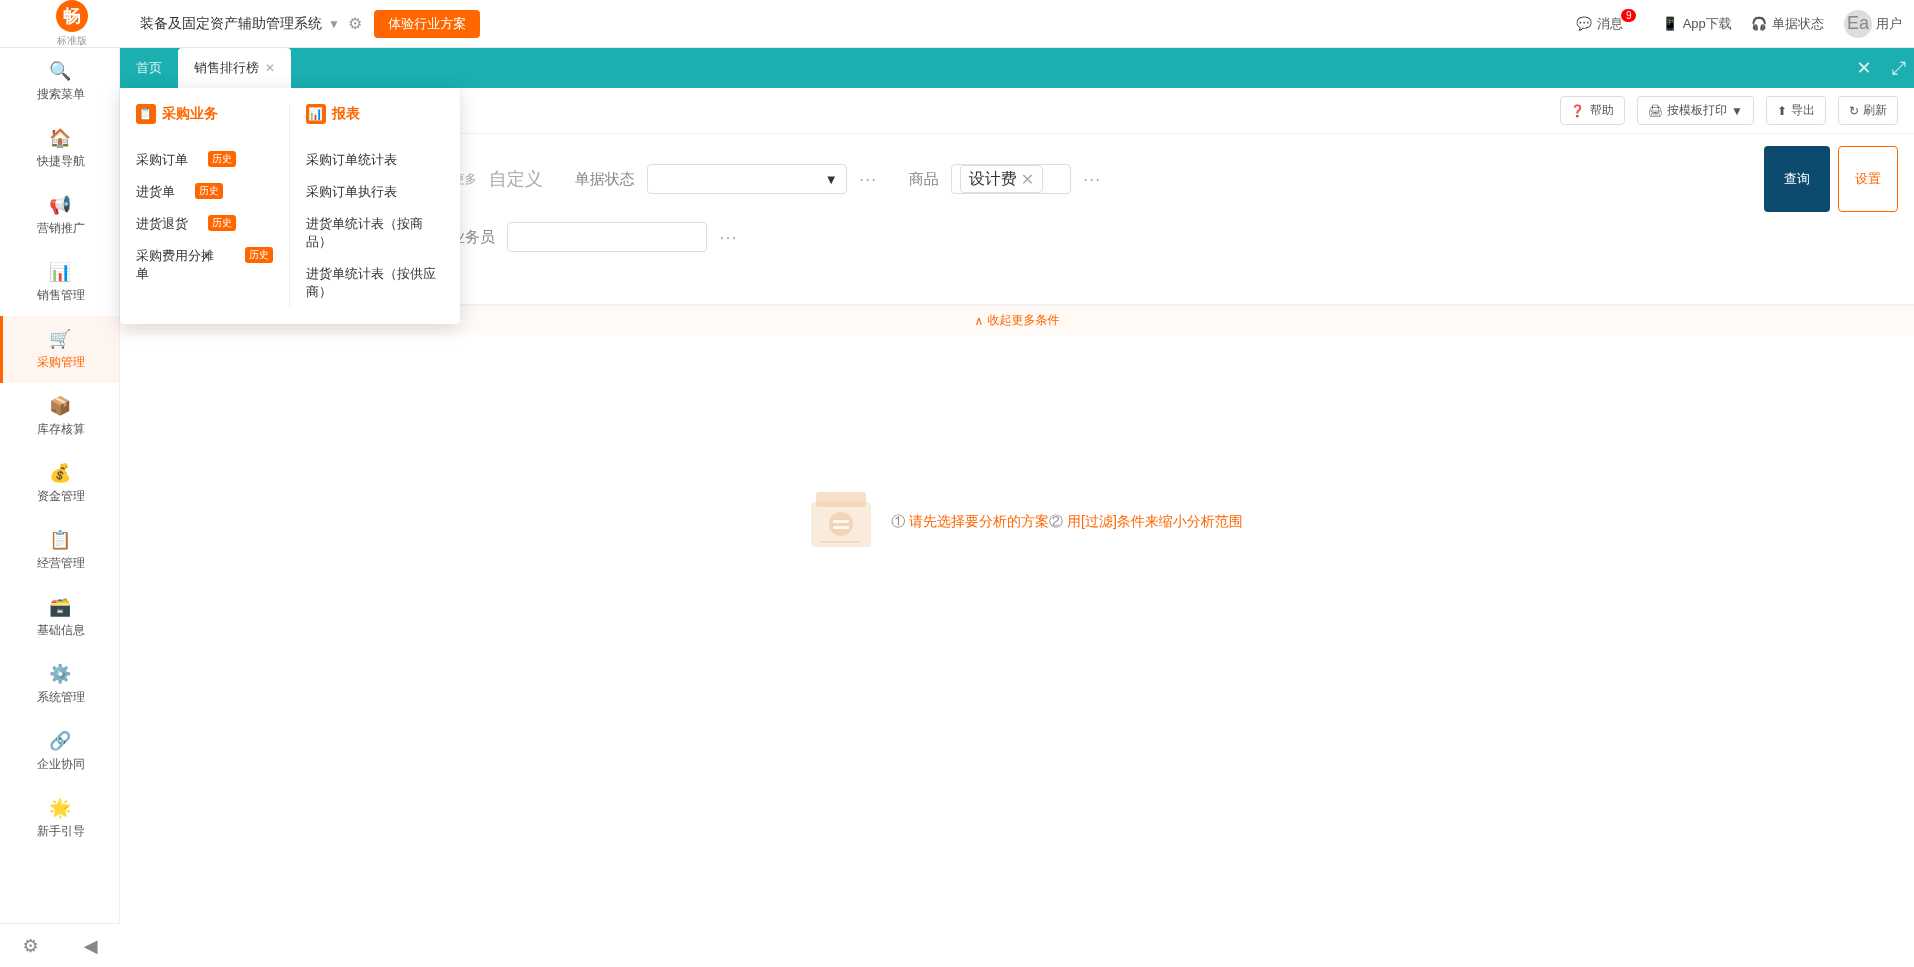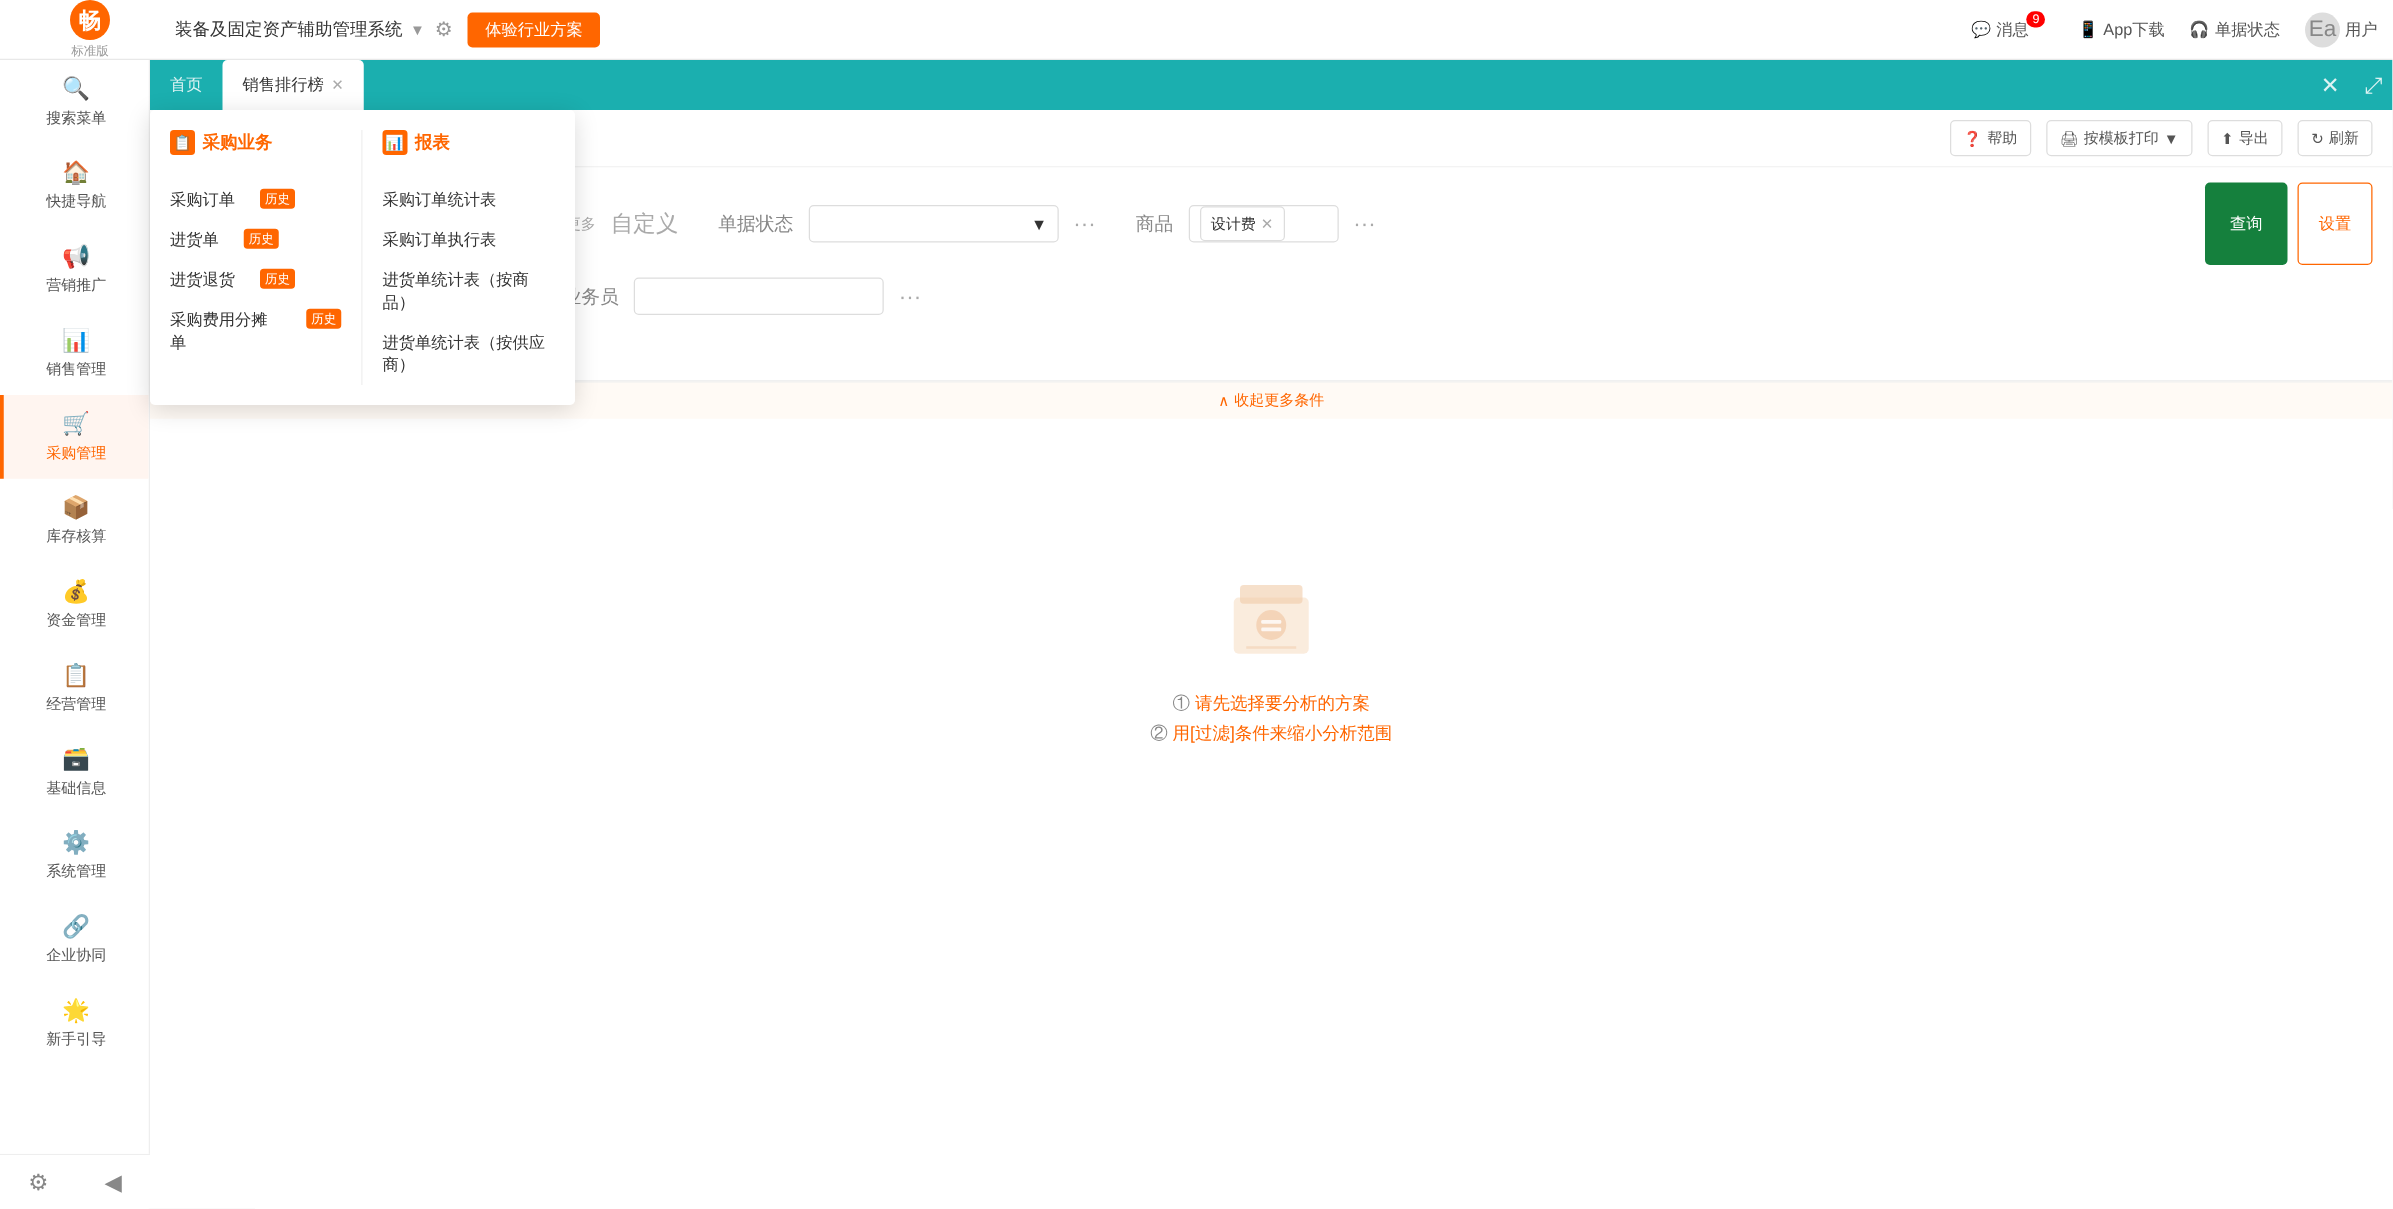--- a/index.html
+++ b/index.html
@@ -170,28 +170,28 @@
     }
     .filter-select {
       border: 1px solid #ddd; border-radius: 4px;
       padding: 4px 8px; font-size: 13px; color: #333;
       min-width: 160px; height: 30px;
       display: flex; align-items: center; justify-content: space-between;
       cursor: pointer; background: #fff; position: relative;
     }
     .filter-tag {
       background: #fff; border: 1px solid #ddd; border-radius: 4px;
-      padding: 2px 8px; font-size: 12px; color: #333;
+      padding: 2px 8px; font-size: 16px; color: #333;
       display: flex; align-items: center; gap: 4px;
       height: 28px;
     }
     .filter-tag .x { color: #aaa; cursor: pointer; }
     .filter-dots { color: #aaa; cursor: pointer; font-size: 18px; line-height: 1; }
     .btn-query {
-      background: #15803d; color: #fff; border: none; border-radius: 4px;
+      background: #0c4a6e; color: #fff; border: none; border-radius: 4px;
       padding: 24px 20px; font-size: 13px; cursor: pointer;
     }
     .btn-set {
       background: #fff; color: #f60; border: 1px solid #f60; border-radius: 4px;
       padding: 5px 16px; font-size: 13px; cursor: pointer;
     }
     .btn-ghost {
       background: #fff; color: #555; border: 1px solid #ddd; border-radius: 4px;
       padding: 5px 10px; font-size: 12px; cursor: pointer;
       display: flex; align-items: center; gap: 4px;
@@ -199,21 +199,21 @@
     .collapse-btn {
       display: flex; align-items: center; justify-content: center;
       color: #f60; font-size: 12px; cursor: pointer;
       padding: 6px 0;
       border-top: 1px solid #f0f0f0;
       background: #fffaf5;
     }
 
     
     .empty-state {
-      display: flex; flex-direction: column; align-items: center; justify-content: center;
+      display: flex; flex-direction: row; align-items: center; justify-content: center;
       height: 380px;
       color: #aaa; font-size: 14px;
     }
     .empty-icon {
       width: 100px; height: 90px;
       margin-bottom: 16px;
       opacity: 0.6;
     }
     .empty-state p { margin-bottom: 6px; color: #aaa; }
     .empty-state p span { color: #f60; }

